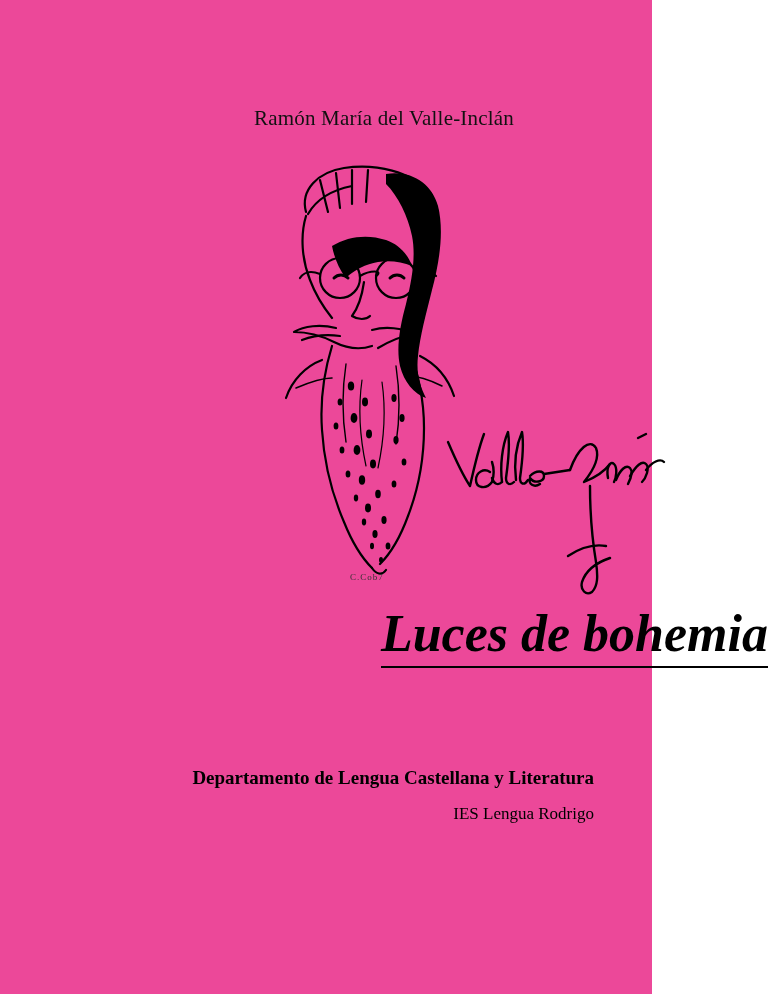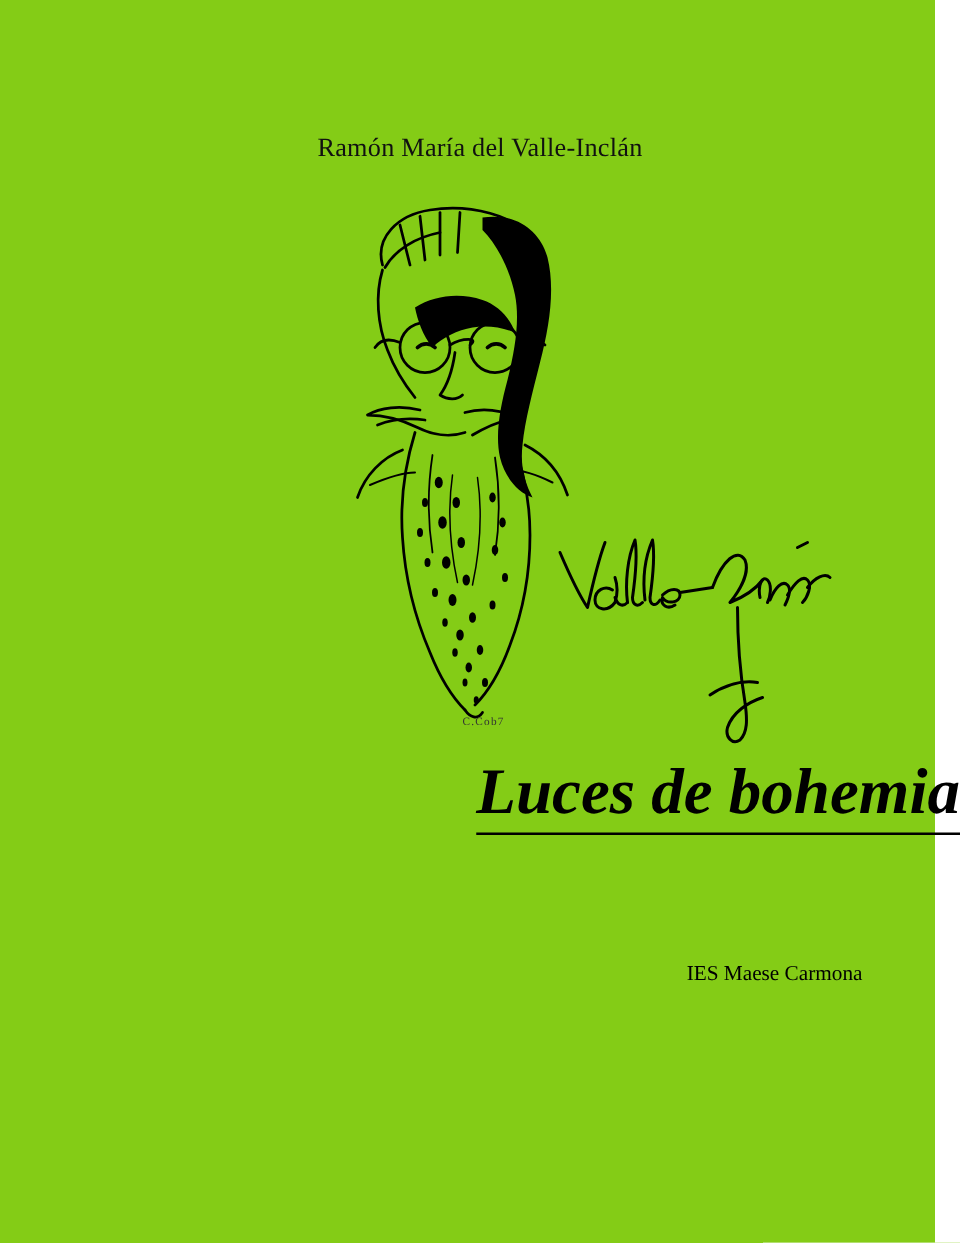--- a/index.html
+++ b/index.html
@@ -10,23 +10,23 @@
   body {
     width: 768px;
     height: 994px;
     overflow: hidden;
     font-family: "Liberation Serif", serif;
     color: #000000;
     position: relative;
   }
   .page {
     position: relative;
-    width: 748px;
+    width: 652px;
     height: 994px;
-    background: #84cc16;
+    background: #ec4899;
   }
 
   
   .author {
     position: absolute;
     top: 106px;
     left: 0;
     width: 768px;
     text-align: center;
     font-family: "Liberation Serif", serif;
@@ -100,21 +100,21 @@
     margin-top: 7px;
   }
   .colophon .line4 {
     font-size: 17px;
     line-height: 1.6;
     margin-top: 7px;
   }
 
   .caption-mark {
     position: absolute;
-    left: 370px;
+    left: 350px;
     top: 572px;
     font-family: "Liberation Serif", serif;
     font-size: 9px;
     color: #333;
     letter-spacing: 1px;
   }
 </style>
 </head>
 <body>
 
@@ -231,16 +231,17 @@
         <path d="M128 136 C140 128 154 124 166 126"></path>
       </g>
     </svg>
   </div>
 
   <div class="title">
     <span class="title-inner">Luces de bohemia</span>
   </div>
 
   <div class="colophon">
-    <div class="line3">IES Maese Carmona</div>
+    <div class="line2">Departamento de Lengua Castellana y Literatura</div>
+    <div class="line3">IES Lengua Rodrigo</div>
   </div>
 
 </div>
 
 </body></html>

